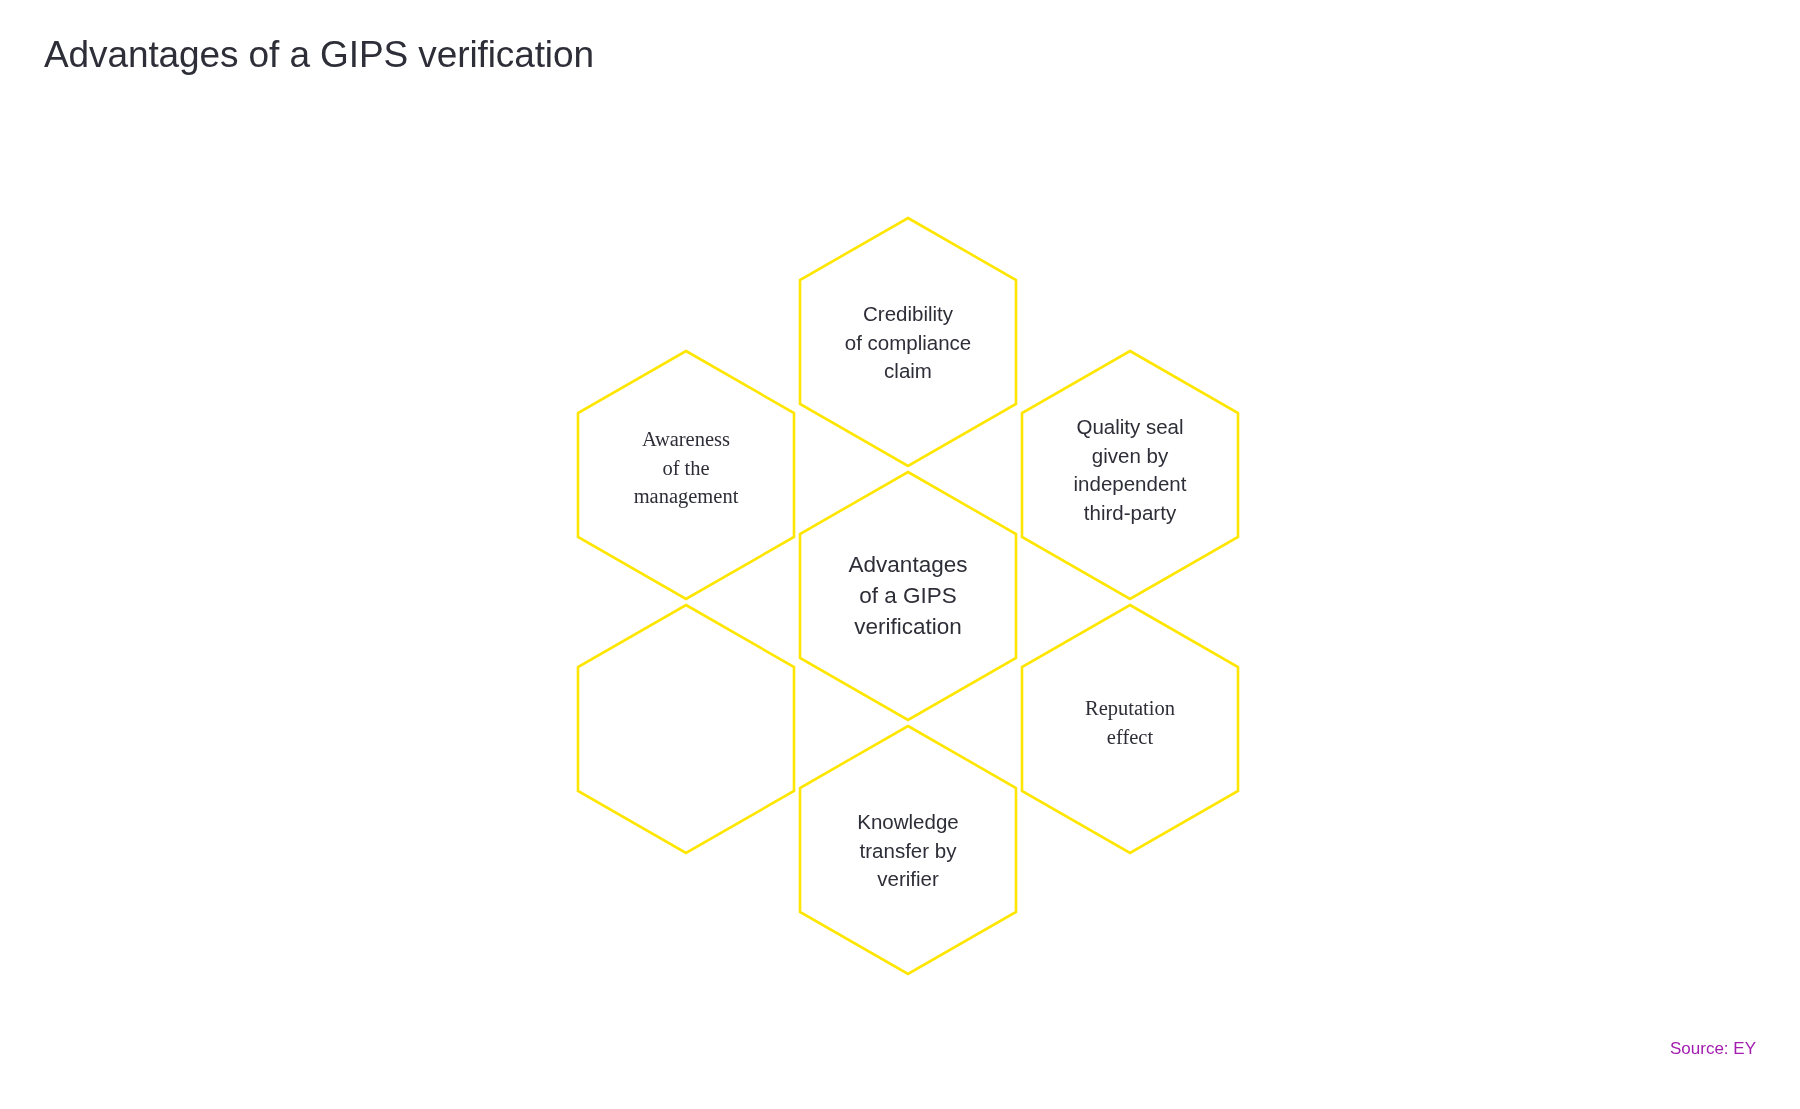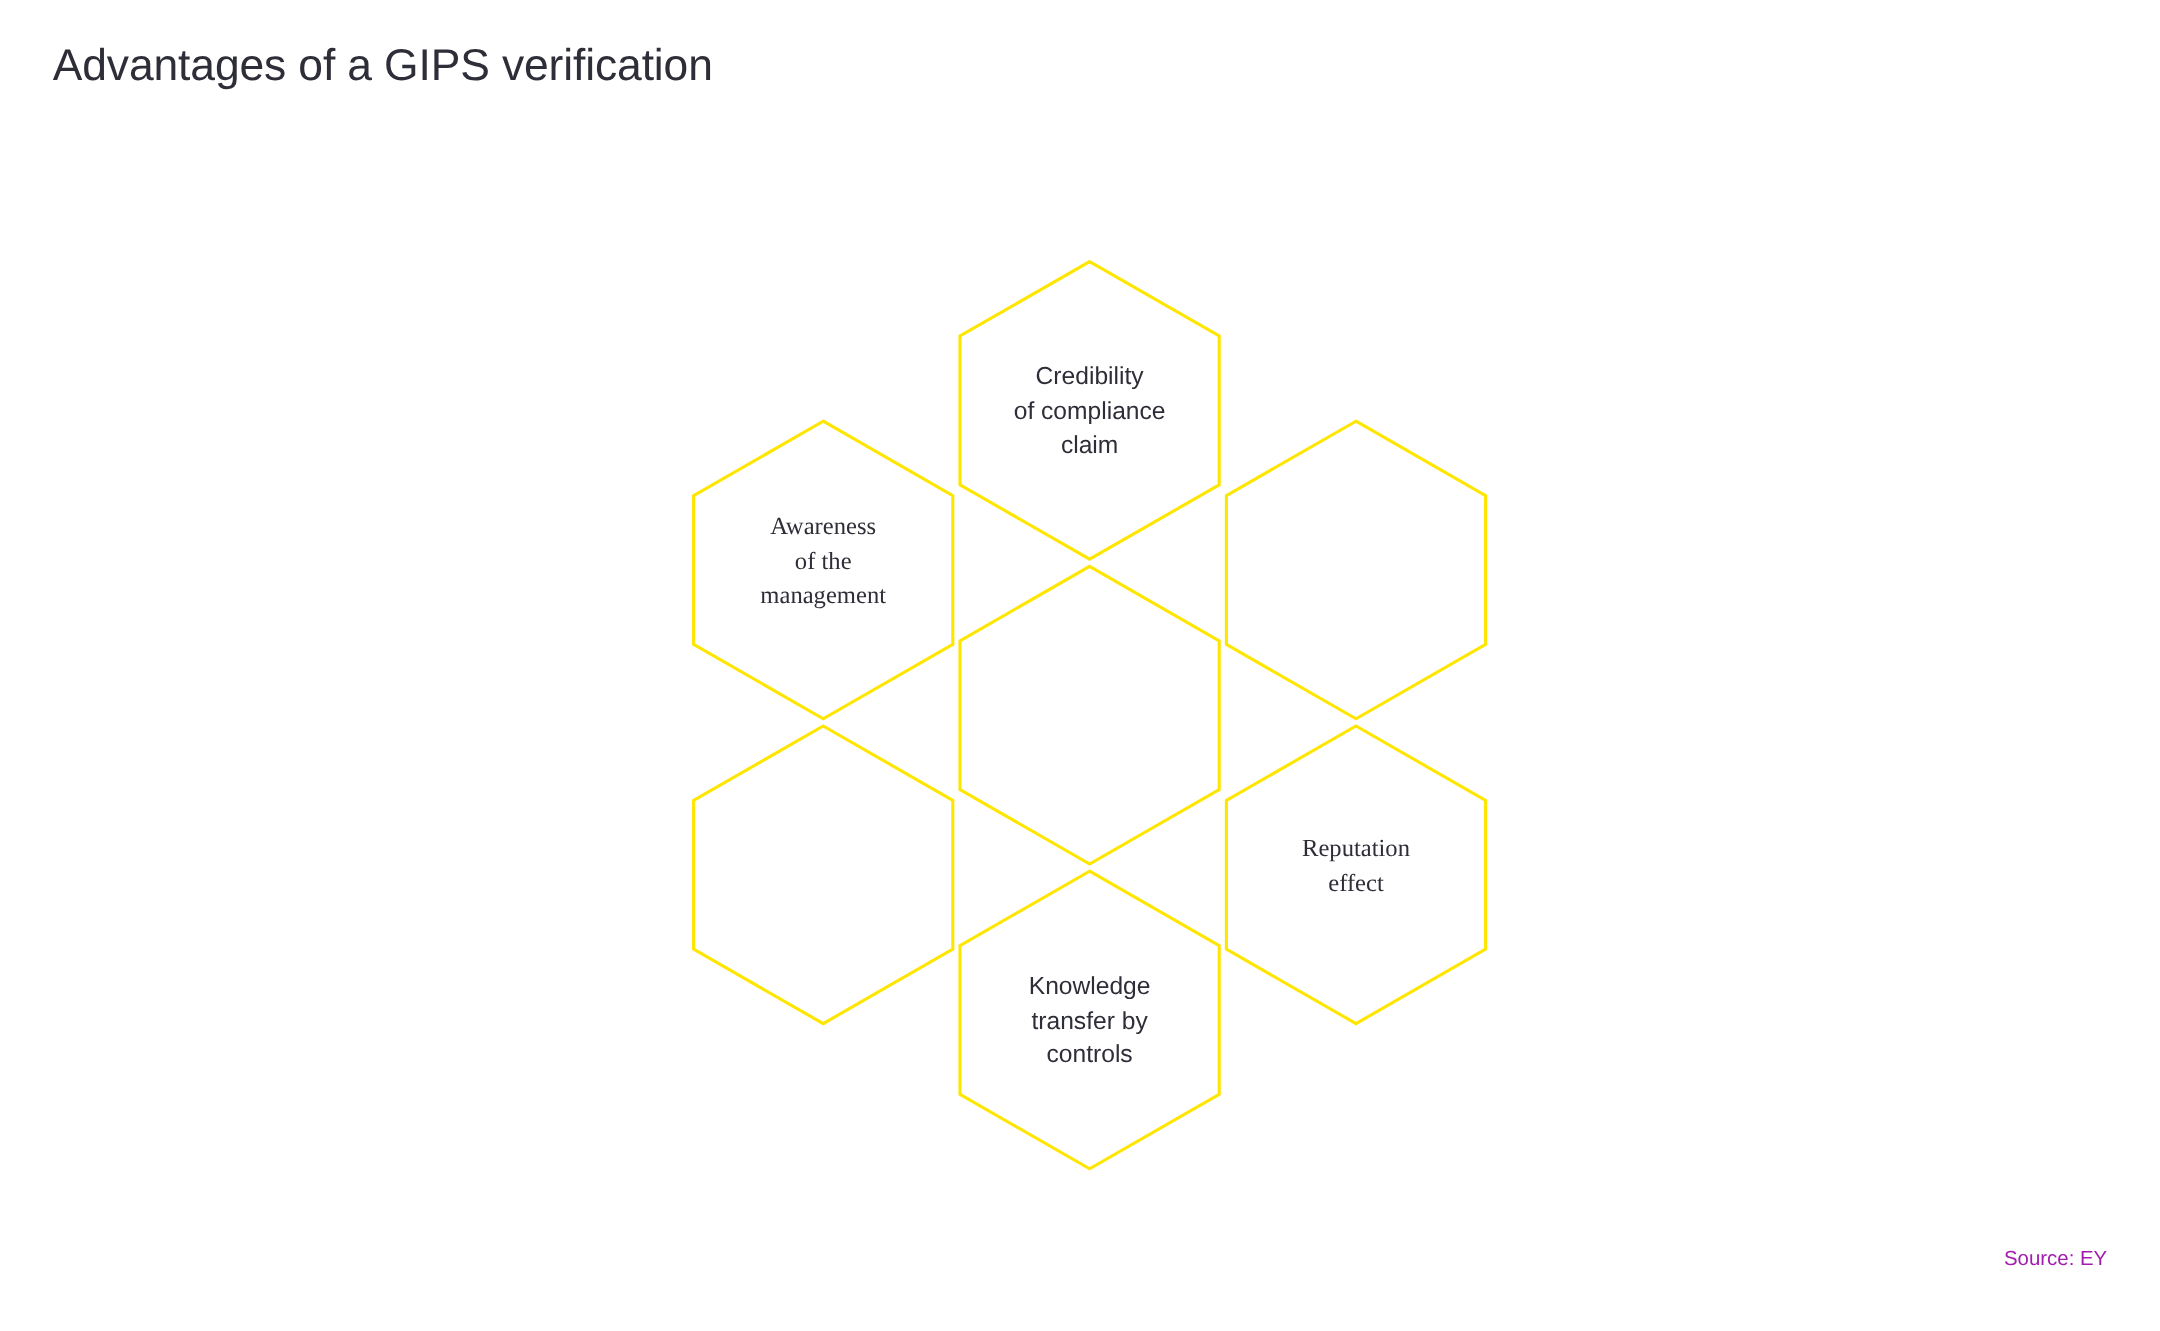--- a/index.html
+++ b/index.html
@@ -124,24 +124,31 @@
   </svg>
 
   <div class="hex-label" style="left:908px; top:343px;">Credibility
 of compliance
 claim</div>
 
   <div class="hex-label" style="left:686px; top:468px;font-family:Liberation Serif, serif;">Awareness
 of the
 management</div>
 
+  <div class="hex-label" style="left:1130px; top:470px;">Quality seal
+given by
+independent
+third-party</div>
 
+  <div class="hex-label center-label" style="left:908px; top:595px;">Advantages
+of a GIPS
+verification</div>
 
 
   <div class="hex-label" style="left:1130px; top:722px;font-family:Liberation Serif, serif;">Reputation
 effect</div>
 
   <div class="hex-label" style="left:908px; top:851px;">Knowledge
 transfer by
-controls</div>
+verifier</div>
 </div>
 
 <div id="source">Source: EY</div>
 
 </body></html>

